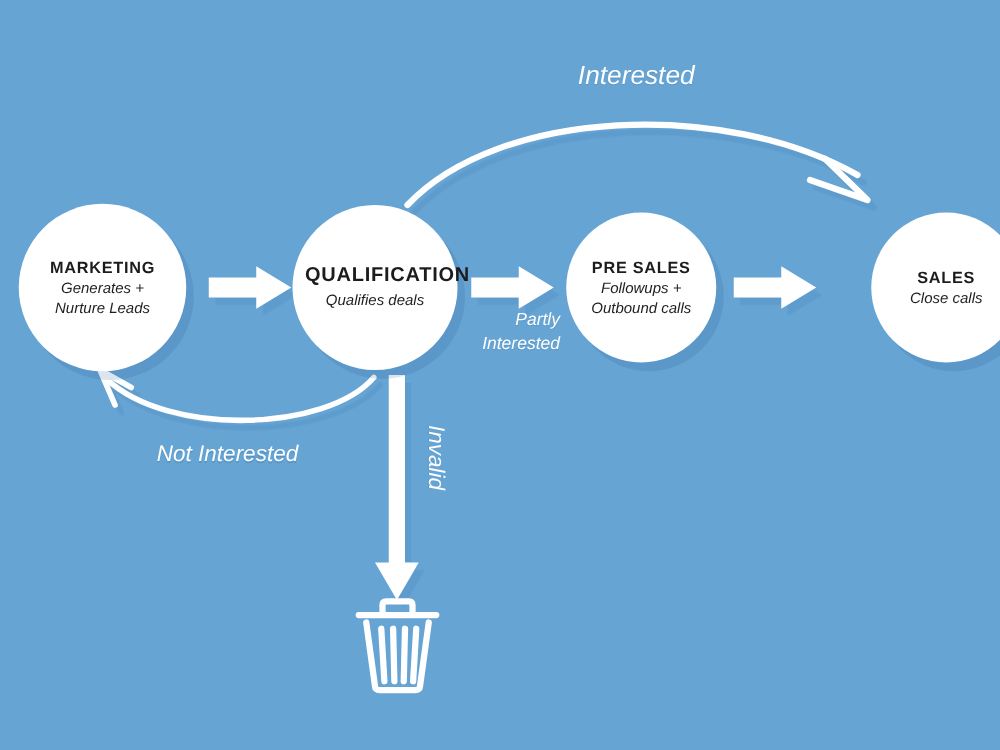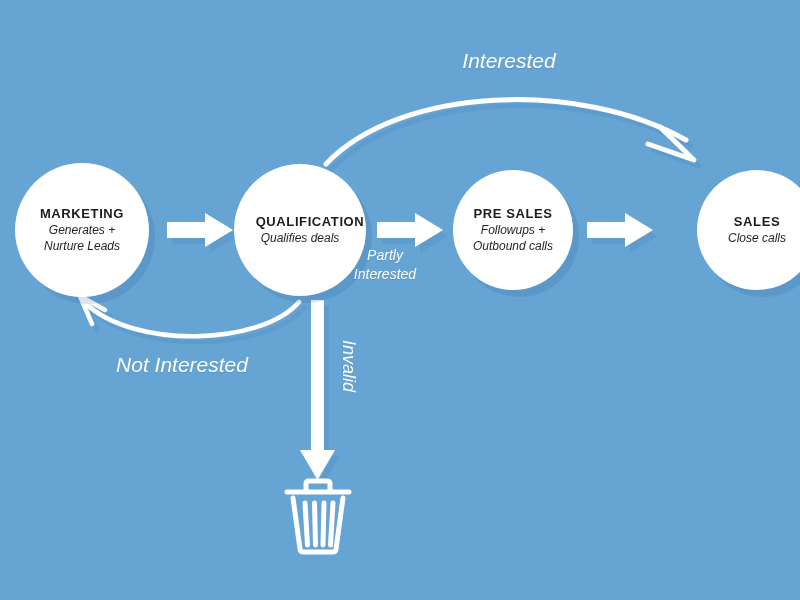--- a/index.html
+++ b/index.html
@@ -54,24 +54,24 @@
   }
   .edge-label {
     position: absolute;
     color: #ffffff;
     font-style: italic;
     text-align: center;
     text-shadow: 0 1px 0 rgba(40,95,140,0.22);
     white-space: nowrap;
   }
   #label-interested   { font-size: 21px; left: 424px; top: 49px; width: 170px; }
-  #label-not-interested { font-size: 21px; left: 82px; top: 353px; width: 200px; }
+  #label-not-interested { font-size: 18px; left: 82px; top: 353px; width: 200px; }
   #label-partly-interested {
-    font-size: 14px; left: 337px; top: 246px; width: 96px;
-    line-height: 1.35; white-space: normal;
+    font-size: 14px; left: 352px; top: 246px; width: 96px;
+    line-height: 1.35; white-space: normal; text-align: right;
   }
   #label-invalid {
     font-size: 18px; left: 300px; top: 352px; width: 90px;
     transform: rotate(90deg);
     transform-origin: 45px 14px;
   }
 </style>
 </head>
 <body>
 
@@ -112,21 +112,21 @@
     </g>
   </svg>
 
   <div class="node-circle" id="node-marketing" style="left:15px; top:163px; width:134px; height:134px;">
     <div class="node-title">MARKETING</div>
     <div class="node-sub">Generates +</div>
     <div class="node-sub">Nurture Leads</div>
   </div>
 
   <div class="node-circle" id="node-qualification" style="left:234px; top:164px; width:132px; height:132px;">
-    <div class="node-title" style="font-size:13px;margin-left:20px;">QUALIFICATION</div>
+    <div class="node-title" style="font-size:16px;margin-left:20px;">QUALIFICATION</div>
     <div class="node-sub">Qualifies deals</div>
   </div>
 
   <div class="node-circle" id="node-pre-sales" style="left:453px; top:170px; width:120px; height:120px;">
     <div class="node-title">PRE SALES</div>
     <div class="node-sub">Followups +</div>
     <div class="node-sub">Outbound calls</div>
   </div>
 
   <div class="node-circle" id="node-sales" style="left:697px; top:170px; width:120px; height:120px;">

